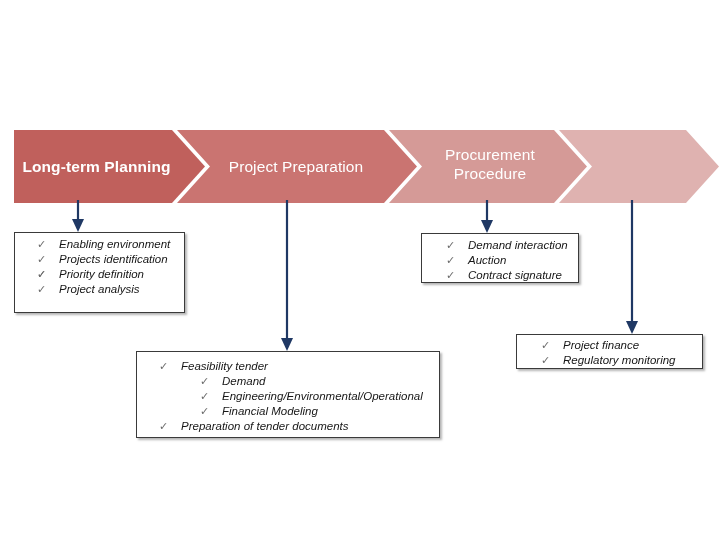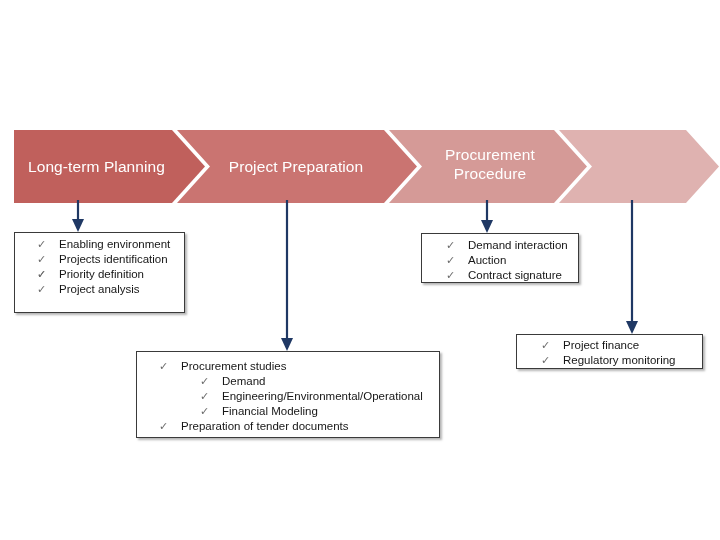--- a/index.html
+++ b/index.html
@@ -41,21 +41,21 @@
     color:#161616;
     white-space:nowrap;
   }
   .tick{
     position:absolute;
     color:#6b6b6b;
     font-size:11px;
     line-height:15px;
     font-weight:400;
   }
-  .txt{display:inline-block;}
+  .txt{display:inline-block;font-style:italic;}
 
   
   #box-long-term{left:14px;top:232px;width:171px;height:81px;}
   #box-long-term ul{padding:4px 0 0 0;}
   #box-long-term li{padding-left:44px;}
   #box-long-term .tick{left:22px;}
 
   
   #box-preparation{left:136px;top:351px;width:304px;height:87px;}
   #box-preparation ul{padding:7px 0 0 0;}
@@ -109,21 +109,21 @@
           <polygon points="487,233 481,220 493,220" fill="#1f3864"></polygon>
         </g>
 
         <g>
           <line x1="632" y1="200" x2="632" y2="325" stroke="#1f3864" stroke-width="2.2"></line>
           <polygon points="632,334 626,321 638,321" fill="#1f3864"></polygon>
         </g>
       </g>
     </svg>
 
-    <div class="seg-label" style="left:14px;top:157px;width:165px;">Long-term Planning</div>
+    <div class="seg-label" style="left:14px;top:157px;width:165px;font-weight:bold;">Long-term Planning</div>
 
     <div class="seg-label" style="left:200px;top:157px;width:192px;text-align:center;">Project Preparation</div>
 
     <div class="seg-label" style="left:415px;top:145px;width:150px;">Procurement
 Procedure</div>
 
   </div>
 
   <div class="box" id="box-long-term">
     <ul>
@@ -146,21 +146,21 @@
         <span class="tick">✓</span>
         <span class="txt">Project analysis</span>
       </li>
     </ul>
   </div>
 
   <div class="box" id="box-preparation">
     <ul>
       <li>
         <span class="tick">✓</span>
-        <span class="txt">Procurement studies</span>
+        <span class="txt">Feasibility tender</span>
       </li>
       <li class="sub">
         <span class="tick">✓</span>
         <span class="txt">Demand</span>
       </li>
       <li class="sub">
         <span class="tick">✓</span>
         <span class="txt">Engineering/Environmental/Operational</span>
       </li>
       <li class="sub">

